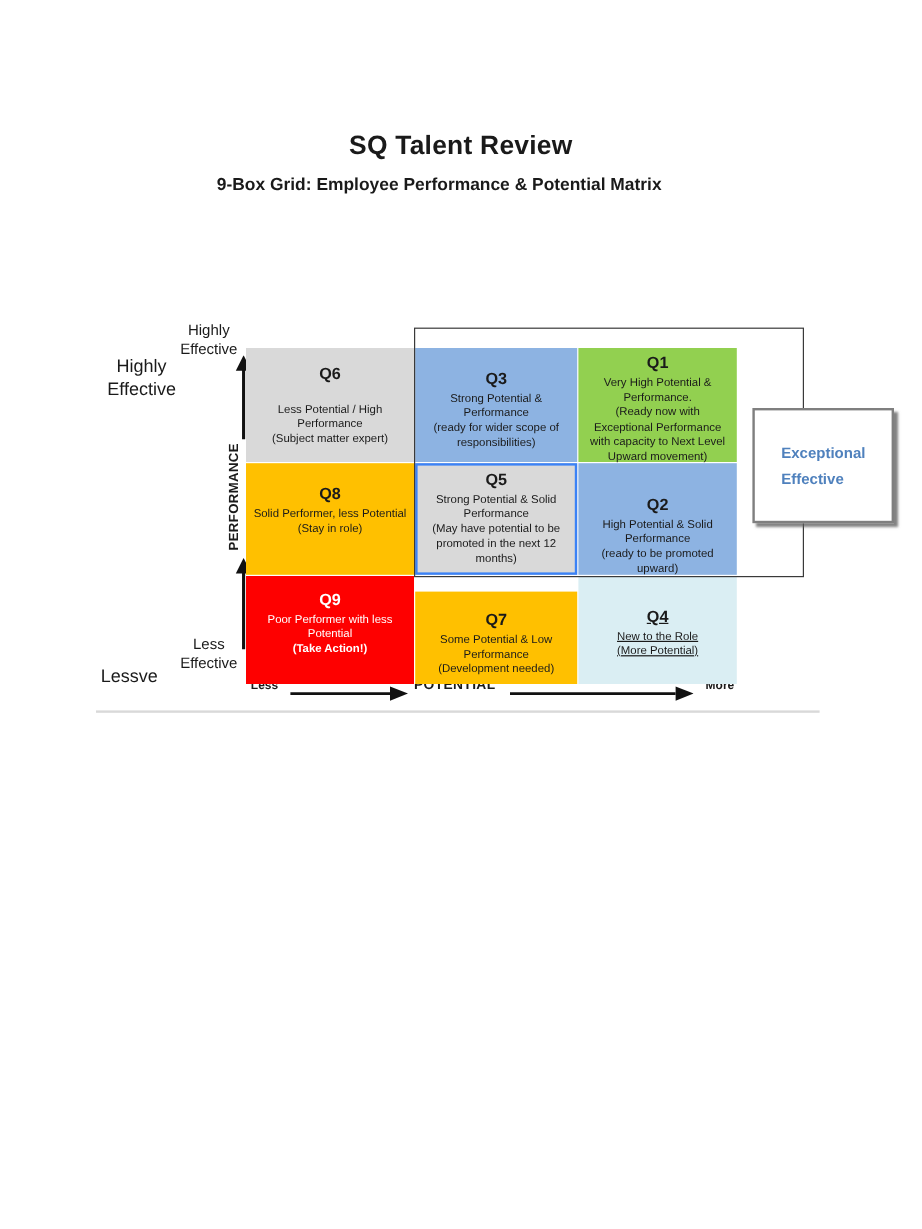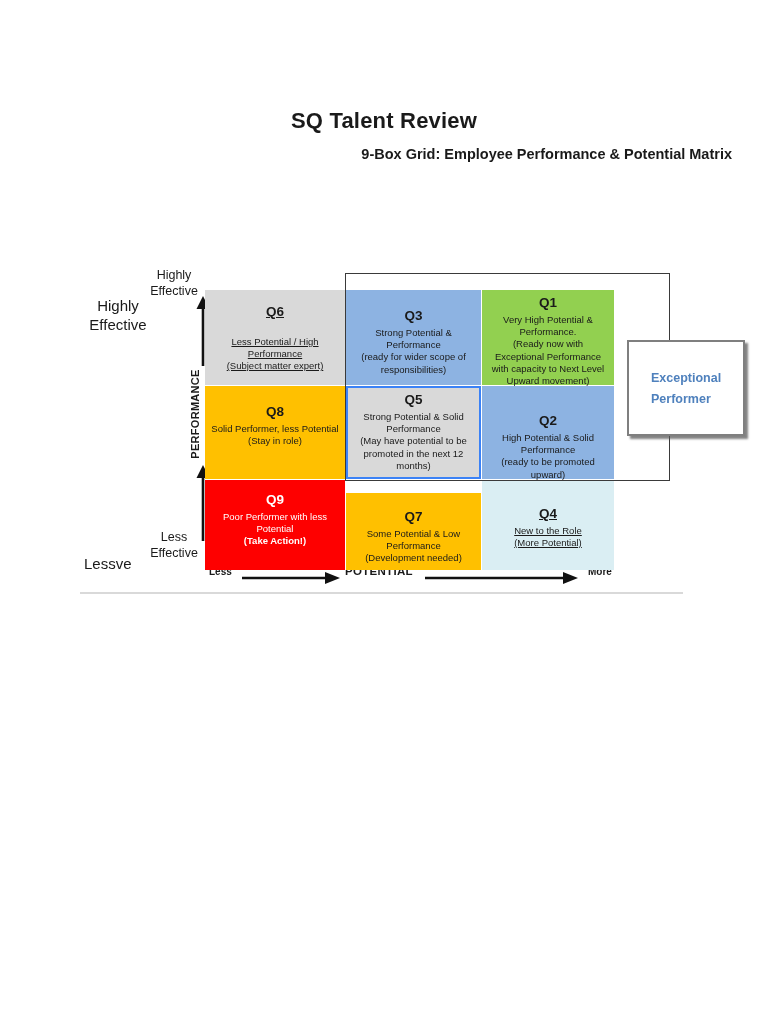--- a/index.html
+++ b/index.html
@@ -1,41 +1,41 @@
 <!DOCTYPE html>
 <html style="--cellGray: #d9d9d9; --cellBlue: #8db3e2; --cellGreen: #92d050; --cellGold: #ffc000; --cellRed: #fe0000; --cellPaleBlue: #daeef3; --calloutBlue: #4f81bd;"><head>
 <meta charset="utf-8">
 <style>
   html,body{margin:0;padding:0;background:#ffffff;}
   .page{position:relative;width:768px;height:1024px;background:#ffffff;overflow:hidden;
         font-family:"Liberation Sans", sans-serif;color:#1a1a1a;}
   .abs{position:absolute;}
   .doc-title{left:0;top:94px;width:768px;text-align:center;font-size:22px;font-weight:bold;letter-spacing:0.2px;margin-top:14px;}
-  .doc-subtitle{left:0;top:146px;width:732px;text-align:right;font-size:14.5px;font-weight:bold;}
+  .doc-subtitle{left:0;top:146px;width:732px;text-align:center;font-size:14.5px;font-weight:bold;}
 
   
   .lbl{font-weight:normal;text-align:center;line-height:1.25;}
   .outer-top{left:82px;top:297px;width:72px;font-size:15px;}
   .inner-top{left:142px;top:268px;width:64px;font-size:12.5px;}
   .inner-bottom{left:142px;top:530px;width:64px;font-size:12.5px;}
   .outer-bottom{left:82px;top:555px;width:72px;font-size:15px;text-align:left;padding-left:2px;}
   .perf-label{left:146px;top:407px;width:100px;height:14px;text-align:center;font-size:11px;font-weight:bold;
               letter-spacing:0.3px;transform:rotate(-90deg);white-space:nowrap;}
   .pot-label{left:345px;top:565px;font-size:11.5px;font-weight:bold;letter-spacing:0.3px;}
   .tick{font-size:10px;font-weight:bold;}
   .tick-less{left:209px;top:566px;}
   .tick-more{left:588px;top:566px;}
 
   
   .grid{left:205px;top:290px;display:grid;grid-template-columns:140px 135px 132px;
         grid-template-rows:95px 93px 90px;gap:1px;background:#ffffff;z-index:1;}
   .cell{box-sizing:border-box;display:flex;flex-direction:column;align-items:center;text-align:center;
         padding-left:6px;padding-right:6px;font-size:9.5px;line-height:1.3;}
   .qtitle{font-size:13.5px;font-weight:bold;margin-bottom:2px;}
-  .q6{background:var(--cellGray);padding-top:13px;text-decoration:underline;}
+  .q6{background:var(--cellGray);padding-top:13px;}
   .q6 .qtitle{margin-bottom:15px;}
   .q3{background:var(--cellBlue);padding-top:17px;}
   .q1{background:var(--cellGreen);padding-top:4px;}
   .q8{background:var(--cellGold);padding-top:17px;}
   .q5{background:var(--cellGray);border:2px solid #3b82f6;padding-top:3px;}
   .q2{background:var(--cellBlue);padding-top:26px;}
   .q9{background:var(--cellRed);color:#ffffff;padding-top:11px;}
   .q7{background:var(--cellGold);padding-top:15px;margin-top:13px;}
   .q4{background:var(--cellPaleBlue);padding-top:25px;text-decoration:underline;}
   .emph{font-weight:bold;}
@@ -124,21 +124,21 @@
       <div class="qtitle">Q4</div>
       <div>New to the Role</div>
       <div>(More Potential)</div>
     </div>
   </div>
 
   <div class="abs bracket"></div>
 
   <div class="abs callout">
     <div>Exceptional</div>
-    <div>Performer</div>
+    <div>Effective</div>
   </div>
 
   <div class="abs tick tick-less">Less</div>
   <div class="abs" style="left:240px;top:570px;">
     <svg width="100" height="16" viewBox="0 0 100 16">
       <line x1="2" y1="8" x2="86" y2="8" stroke="#111" stroke-width="2.4"></line>
       <polygon points="100,8 85,2 85,14" fill="#111"></polygon>
     </svg>
   </div>
   <div class="abs pot-label">POTENTIAL</div>

